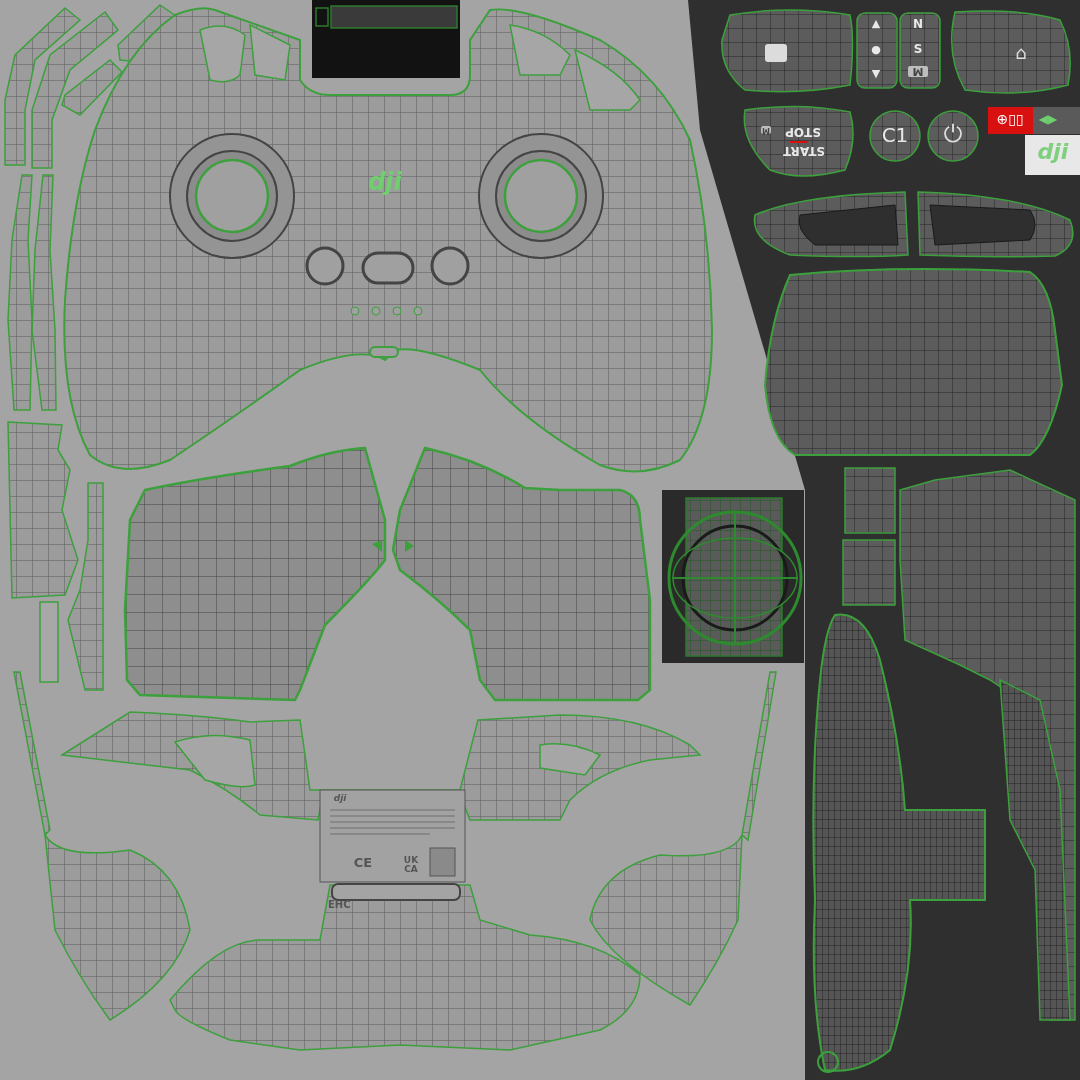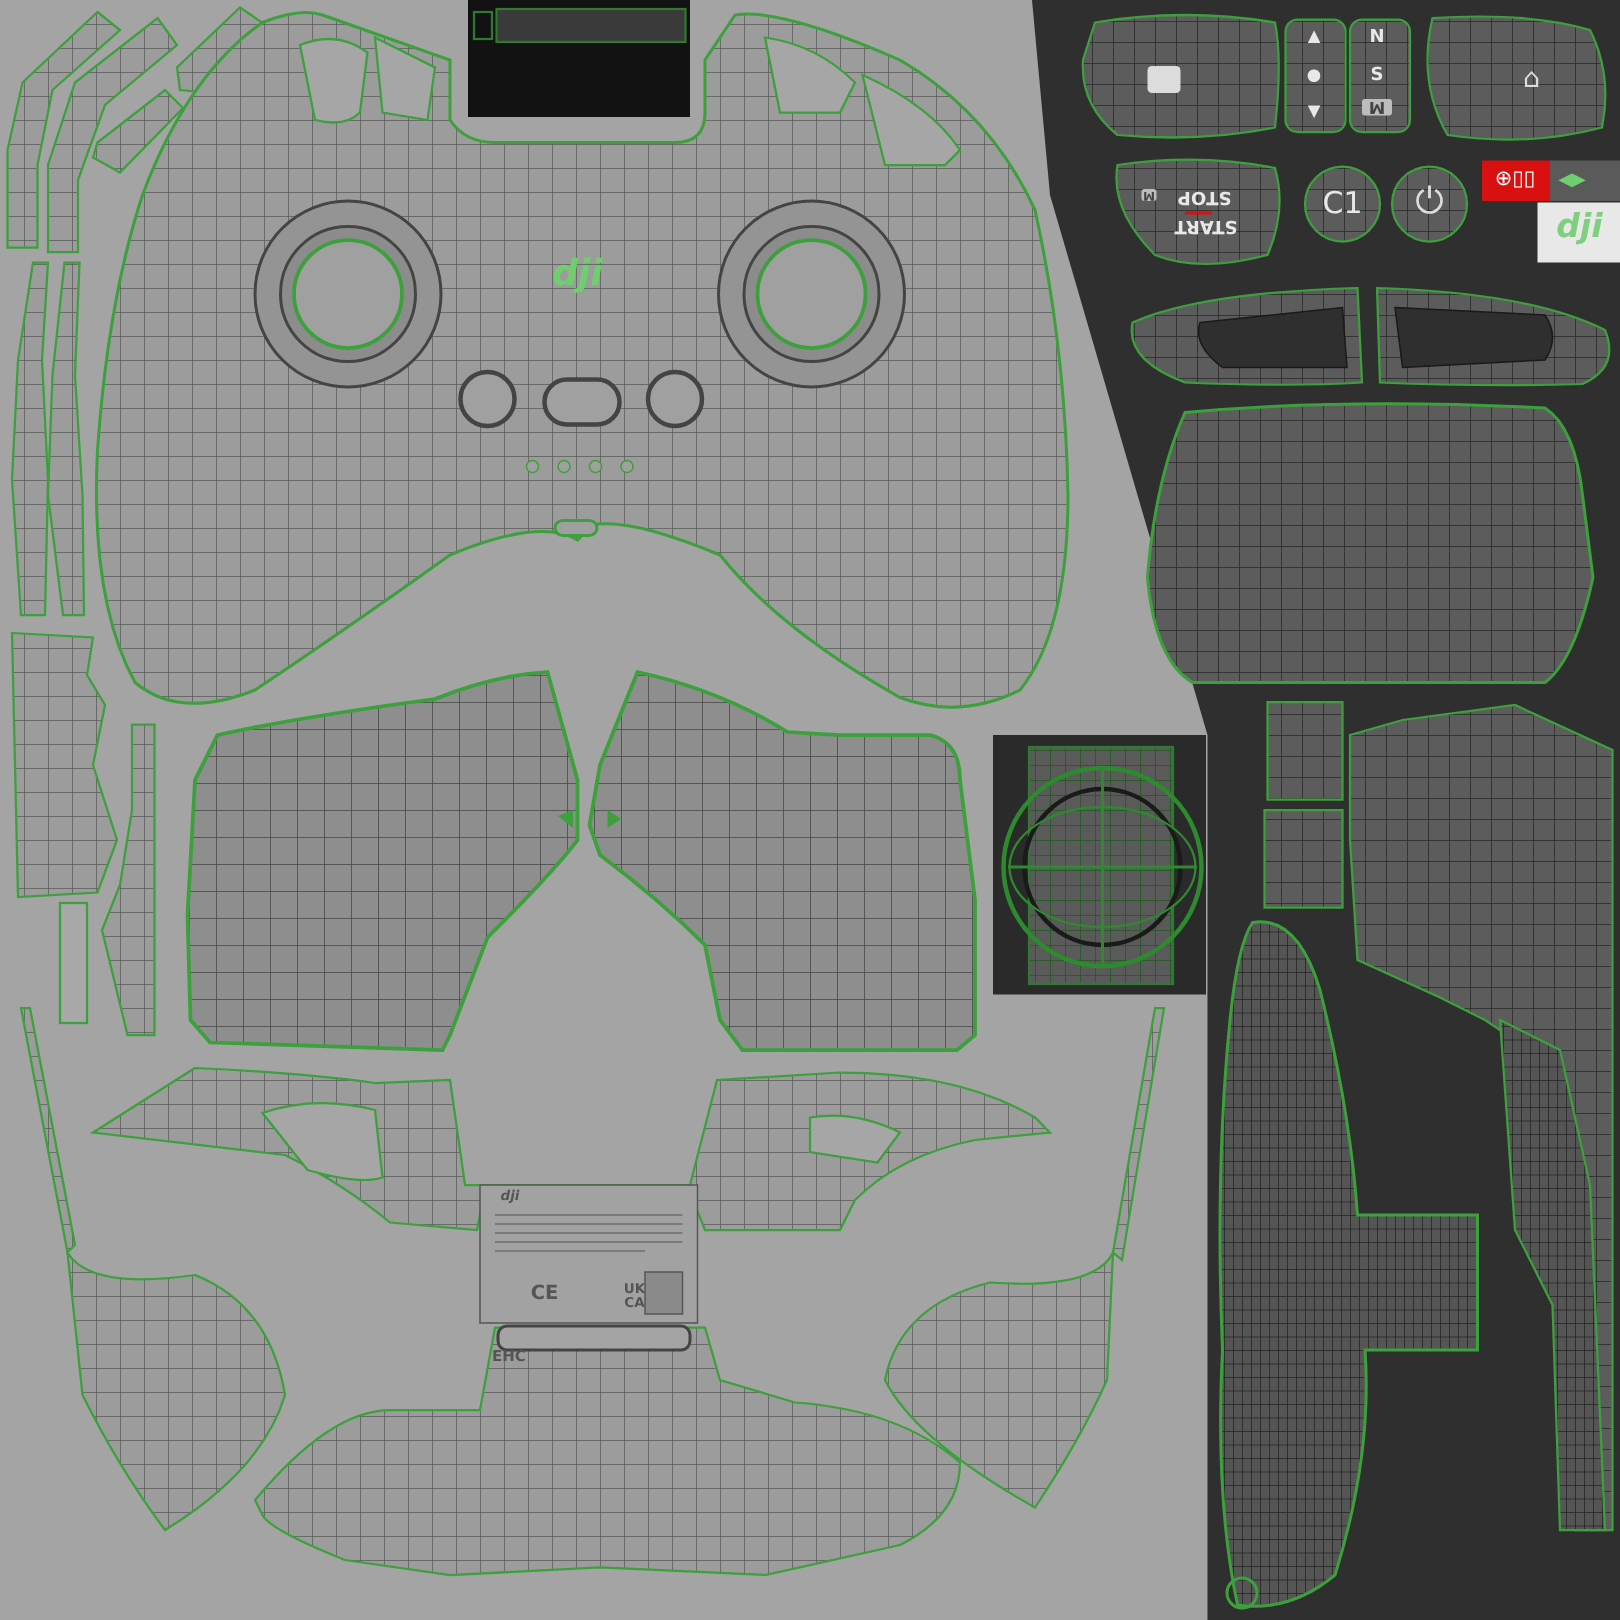--- a/index.html
+++ b/index.html
@@ -164,13 +164,13 @@
 <div class="lbl" style="left:880px;top:125px;width:30px;font-size:20px;font-weight:normal;">C1</div>
 <div class="icon-glyph" style="left:940px;top:122px;width:26px;font-size:24px;">⏻</div>
 
 <div class="icon-glyph" style="left:990px;top:112px;width:40px;font-size:14px;color:#fff;">⊕▯▯</div>
 <div class="icon-glyph" style="left:1038px;top:113px;width:20px;font-size:12px;color:#6fcf6f;">◀▶</div>
 <div class="lbl" style="left:1030px;top:141px;width:46px;font-size:22px;color:#7ecf7e;font-style:italic;">dji</div>
 
 <div class="lbl" style="left:328px;top:794px;width:24px;font-size:9px;color:#555;font-style:italic;">dji</div>
 <div class="lbl" style="left:328px;top:900px;width:22px;font-size:10px;color:#555;">EHC</div>
 <div class="lbl" style="left:352px;top:856px;width:22px;font-size:13px;color:#555;">CE</div>
-<div class="lbl" style="left:411px;top:856px;width:24px;font-size:9px;color:#555;white-space:normal;">UK CA</div>
+<div class="lbl" style="left:399px;top:856px;width:24px;font-size:9px;color:#555;white-space:normal;">UK CA</div>
 
 </body></html>

